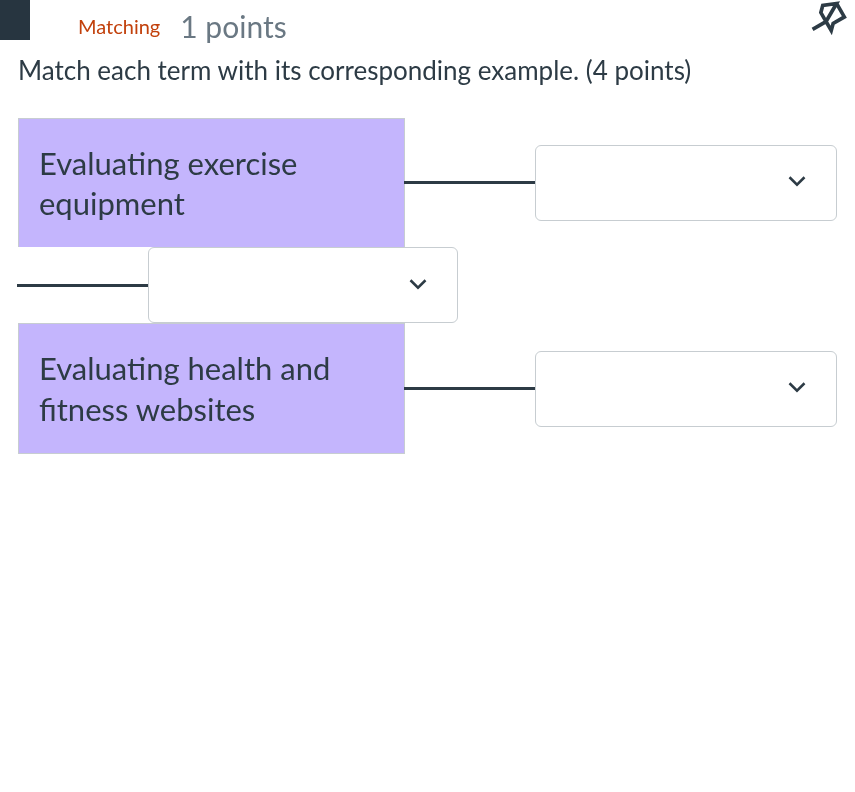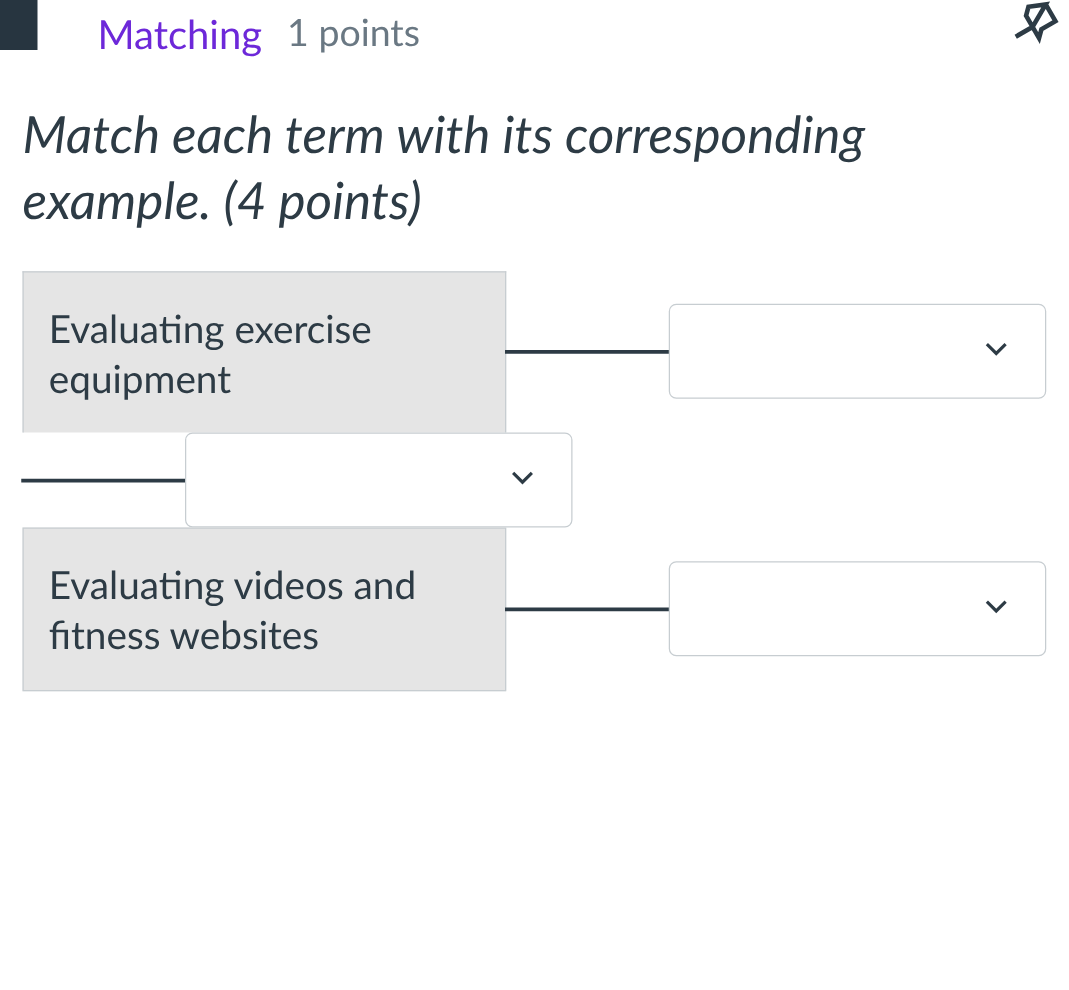--- a/index.html
+++ b/index.html
@@ -23,58 +23,57 @@
     }
     .dark-block {
       width: 30px;
       height: 46px;
       background: #273540;
       position: absolute;
       left: -18px;
       top: -6px;
     }
     .question-type {
-      color: #6d28d9;
-      font-size: 32px;
+      color: #c2410c;
+      font-size: 20px;
       margin-left: 60px;
     }
     .points {
       color: #6a7883;
       font-size: 30px;
     }
     .pin-wrap {
       position: absolute;
       right: -12px;
       top: -4px;
     }
     .pin-wrap svg {
       width: 44px;
       height: 44px;
       stroke: #2d3b45;
       fill: none;
       stroke-width: 2;
     }
     .question-text {
-      font-size: 41px;
+      font-size: 26px;
       color: #2d3b45;
-      margin-top: 28px;
+      margin-top: 2px;
       line-height: 1.3;
       padding-right: 40px;
-      font-style: italic;
     }
     .matching-area {
       margin-top: 30px;
     }
     .match-row {
       display: flex;
       align-items: center;
     }
     .term-cell {
       width: 398px;
-      background: #e5e5e5;
+      background: #c4b5fd;
       border: 1px solid #c7cdd1;
       border-bottom: none;
       padding: 24px 20px;
       font-size: 31px;
       color: #2d3b45;
       line-height: 1.3;
     }
     .match-row:last-child .term-cell {
       border-bottom: 1px solid #c7cdd1;
     }
@@ -147,21 +146,21 @@
       <span class="select-text"></span>
       <span class="chevron">
         <svg viewBox="0 0 24 24">
             <polyline points="6 9 12 15 18 9"></polyline>
           </svg>
       </span>
     </div>
   </div>
 
   <div class="match-row">
-    <div class="term-cell">Evaluating videos and fitness websites</div>
+    <div class="term-cell">Evaluating health and fitness websites</div>
     <div class="connector"></div>
     <div class="select-box">
       <span class="select-text"></span>
       <span class="chevron">
         <svg viewBox="0 0 24 24">
             <polyline points="6 9 12 15 18 9"></polyline>
           </svg>
       </span>
     </div>
   </div>

